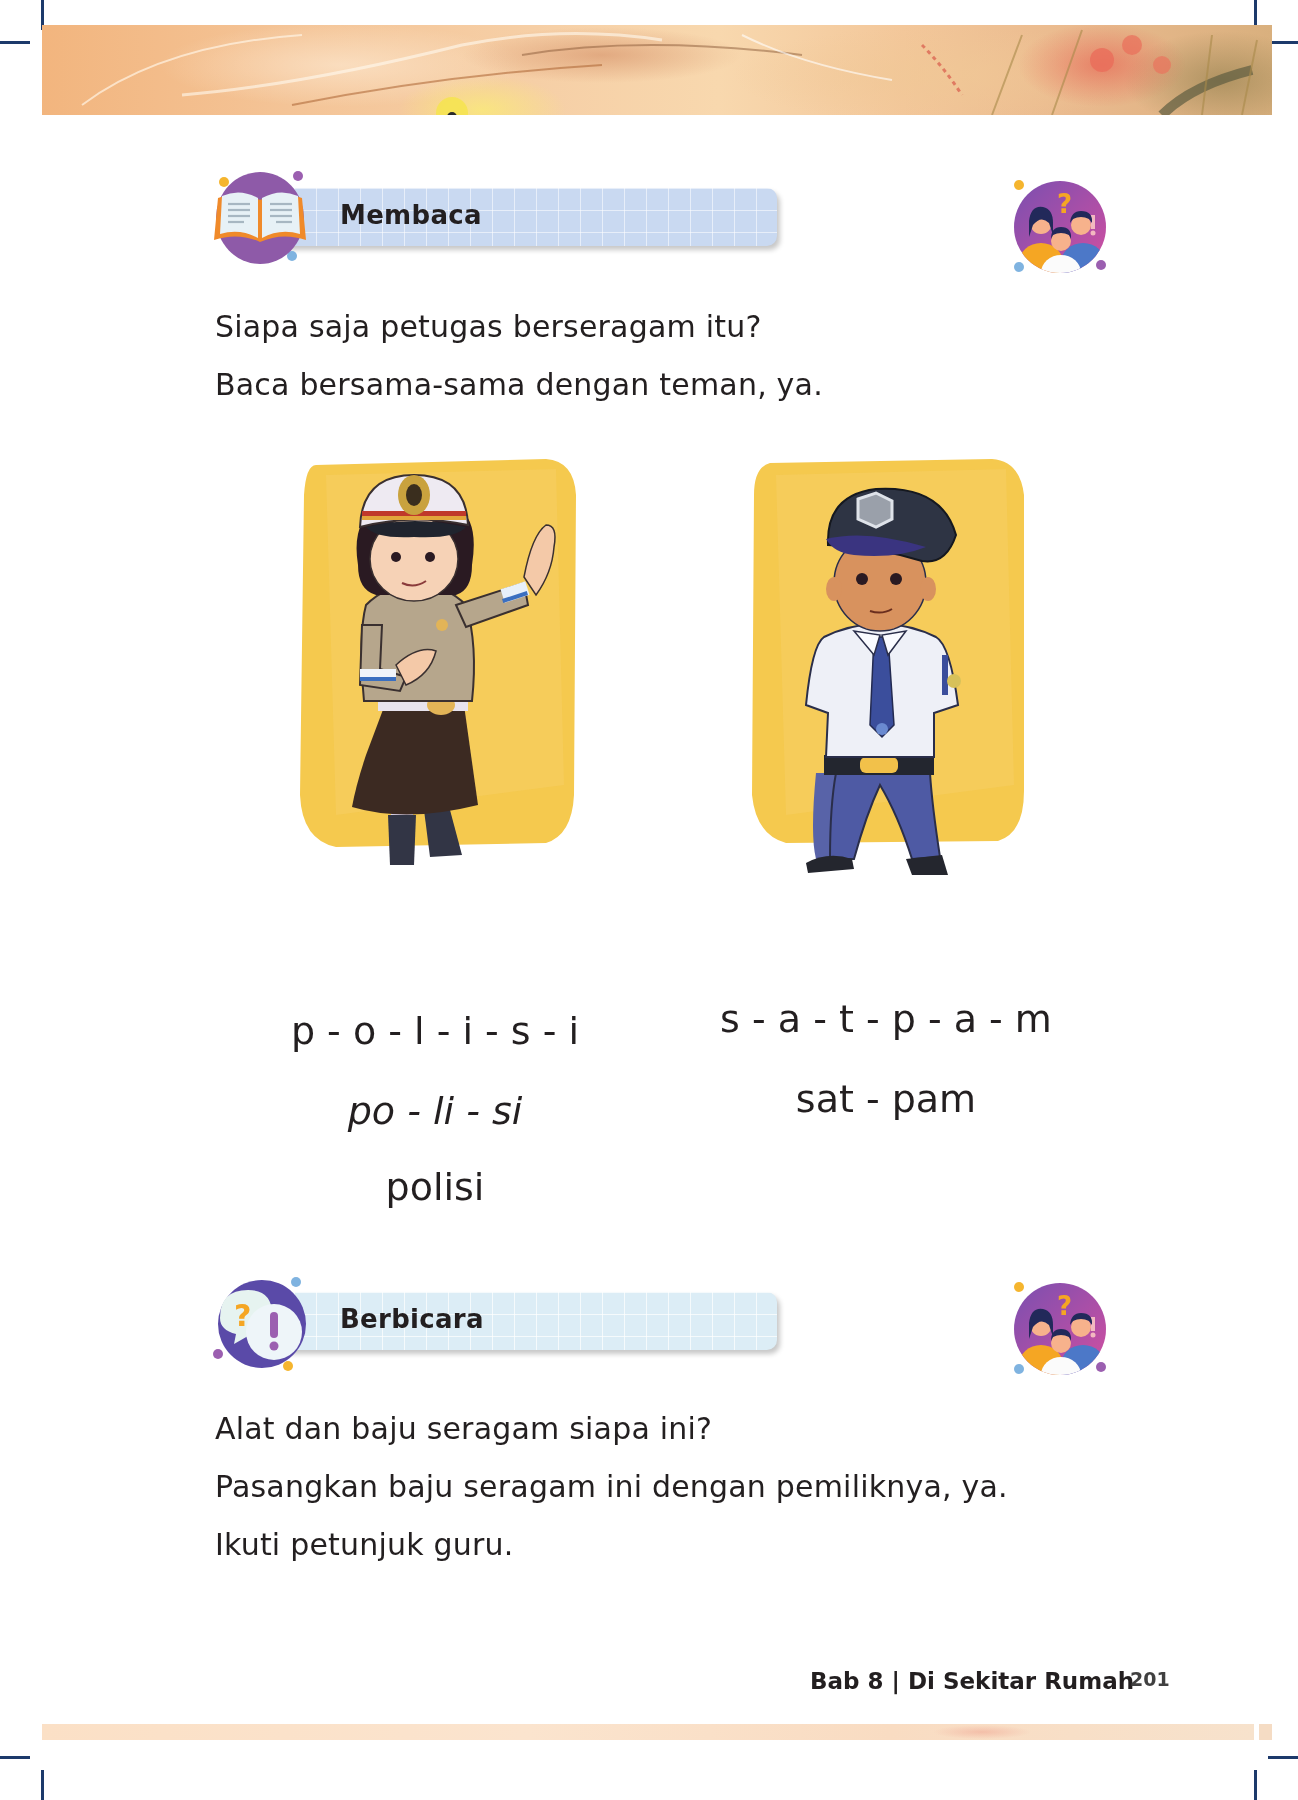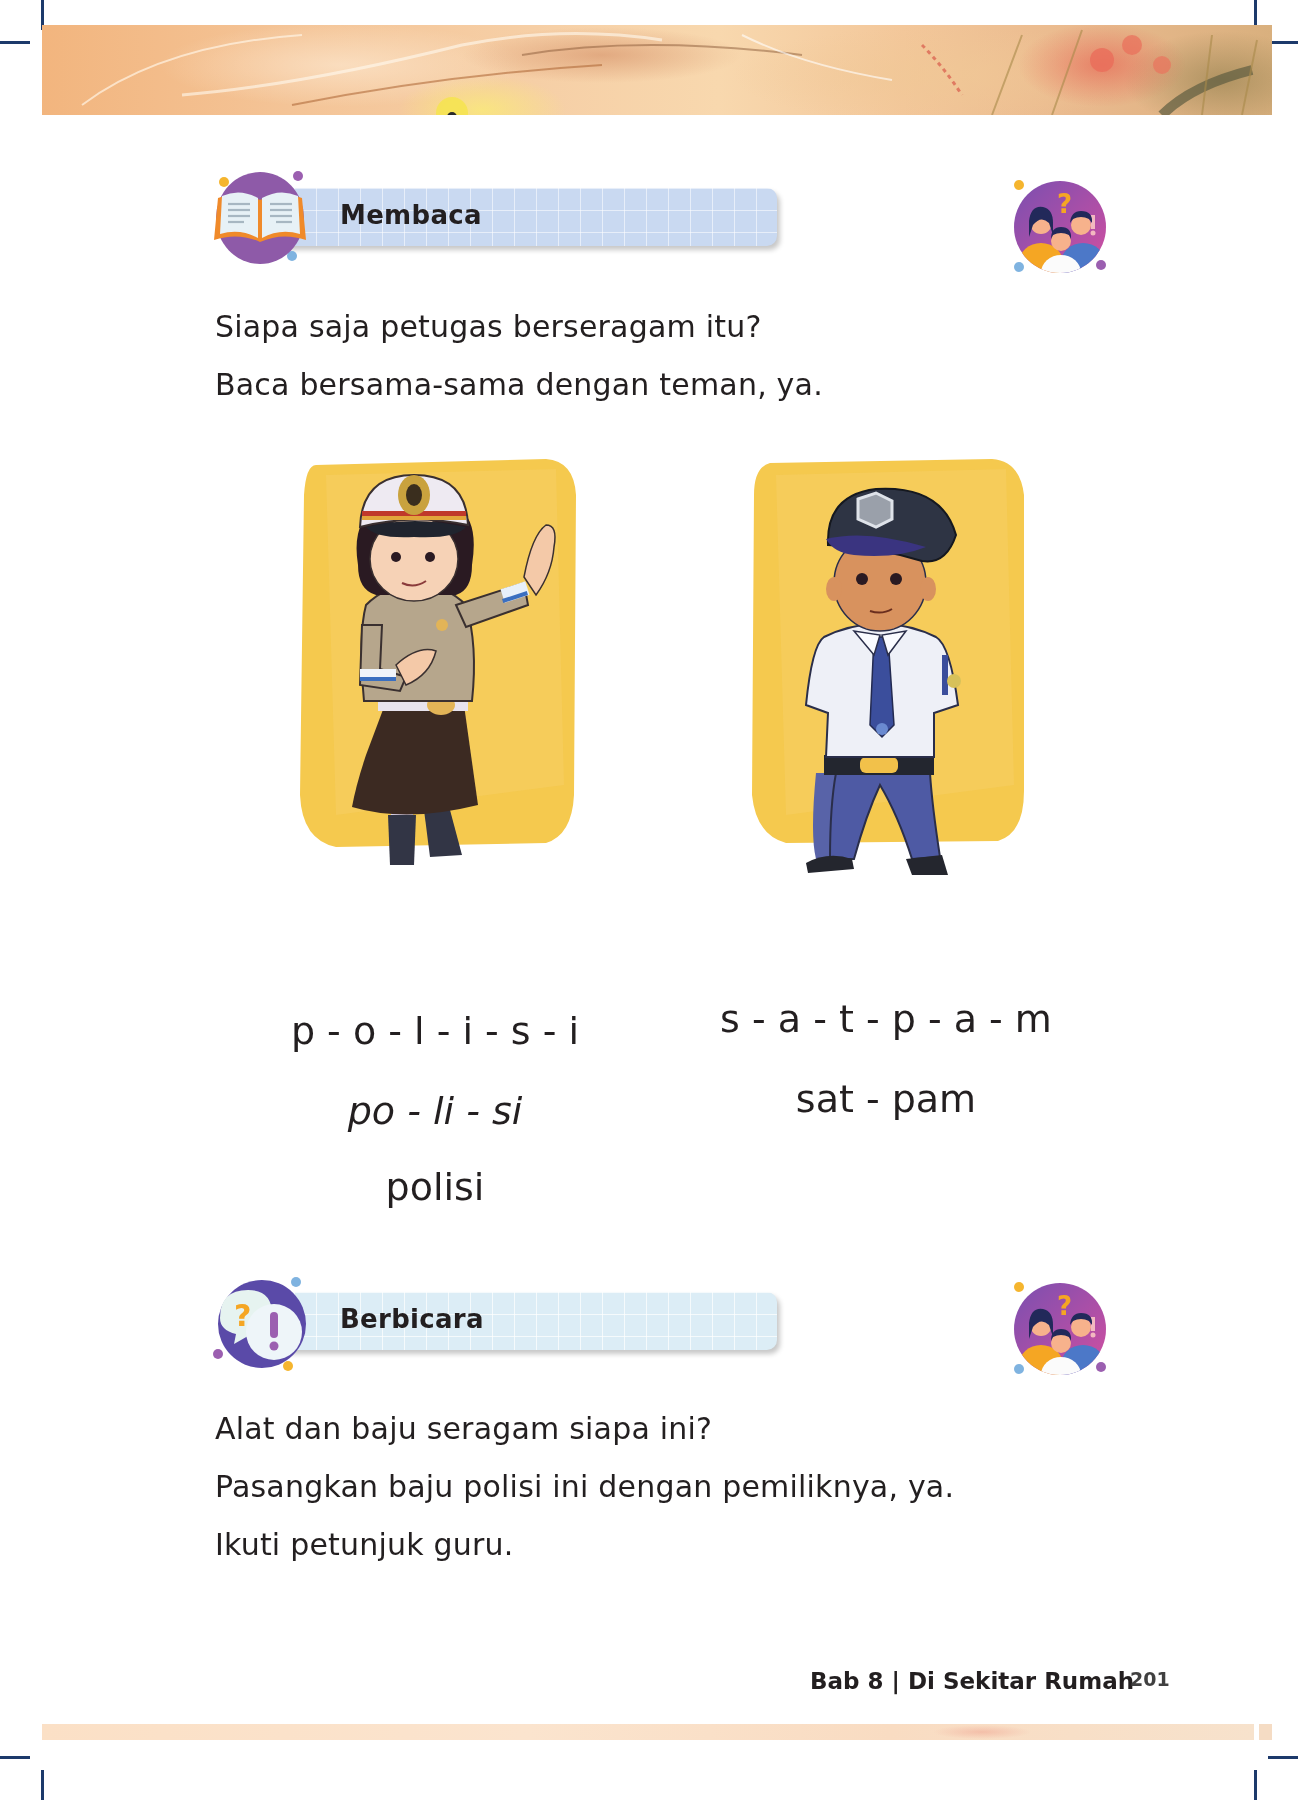--- a/index.html
+++ b/index.html
@@ -312,21 +312,21 @@
       <ellipse cx="76" cy="88" rx="22" ry="20" fill="#4c78c8"></ellipse>
       <circle cx="74" cy="50" r="10" fill="#f7b28c"></circle>
       <path d="M63 48 Q64 36 74 36 Q86 36 85 48 L82 44 Q74 40 66 44Z" fill="#22295a"></path>
       <ellipse cx="54" cy="98" rx="20" ry="18" fill="#fbfbfb"></ellipse>
       <circle cx="54" cy="66" r="10" fill="#f7b28c"></circle>
       <path d="M44 64 Q44 52 54 52 Q65 52 64 64 L62 60 Q54 56 46 60Z" fill="#22295a"></path>
     </g>
   </svg>
 
   <div class="para" style="top:1414px;text-align:right;">Alat dan baju seragam siapa ini?</div>
-  <div class="para" style="top:1472px;">Pasangkan baju polisi ini dengan pemiliknya, ya.</div>
+  <div class="para" style="top:1472px;">Pasangkan baju seragam ini dengan pemiliknya, ya.</div>
   <div class="para" style="top:1530px;">Ikuti petunjuk guru.</div>
 
   <div class="footer-text">Bab 8 | Di Sekitar Rumah</div>
   <div class="page-num">201</div>
 
   <div class="bottom-strip"></div>
   <div class="bottom-strip-tail"></div>
 </div>
 
 </body></html>

